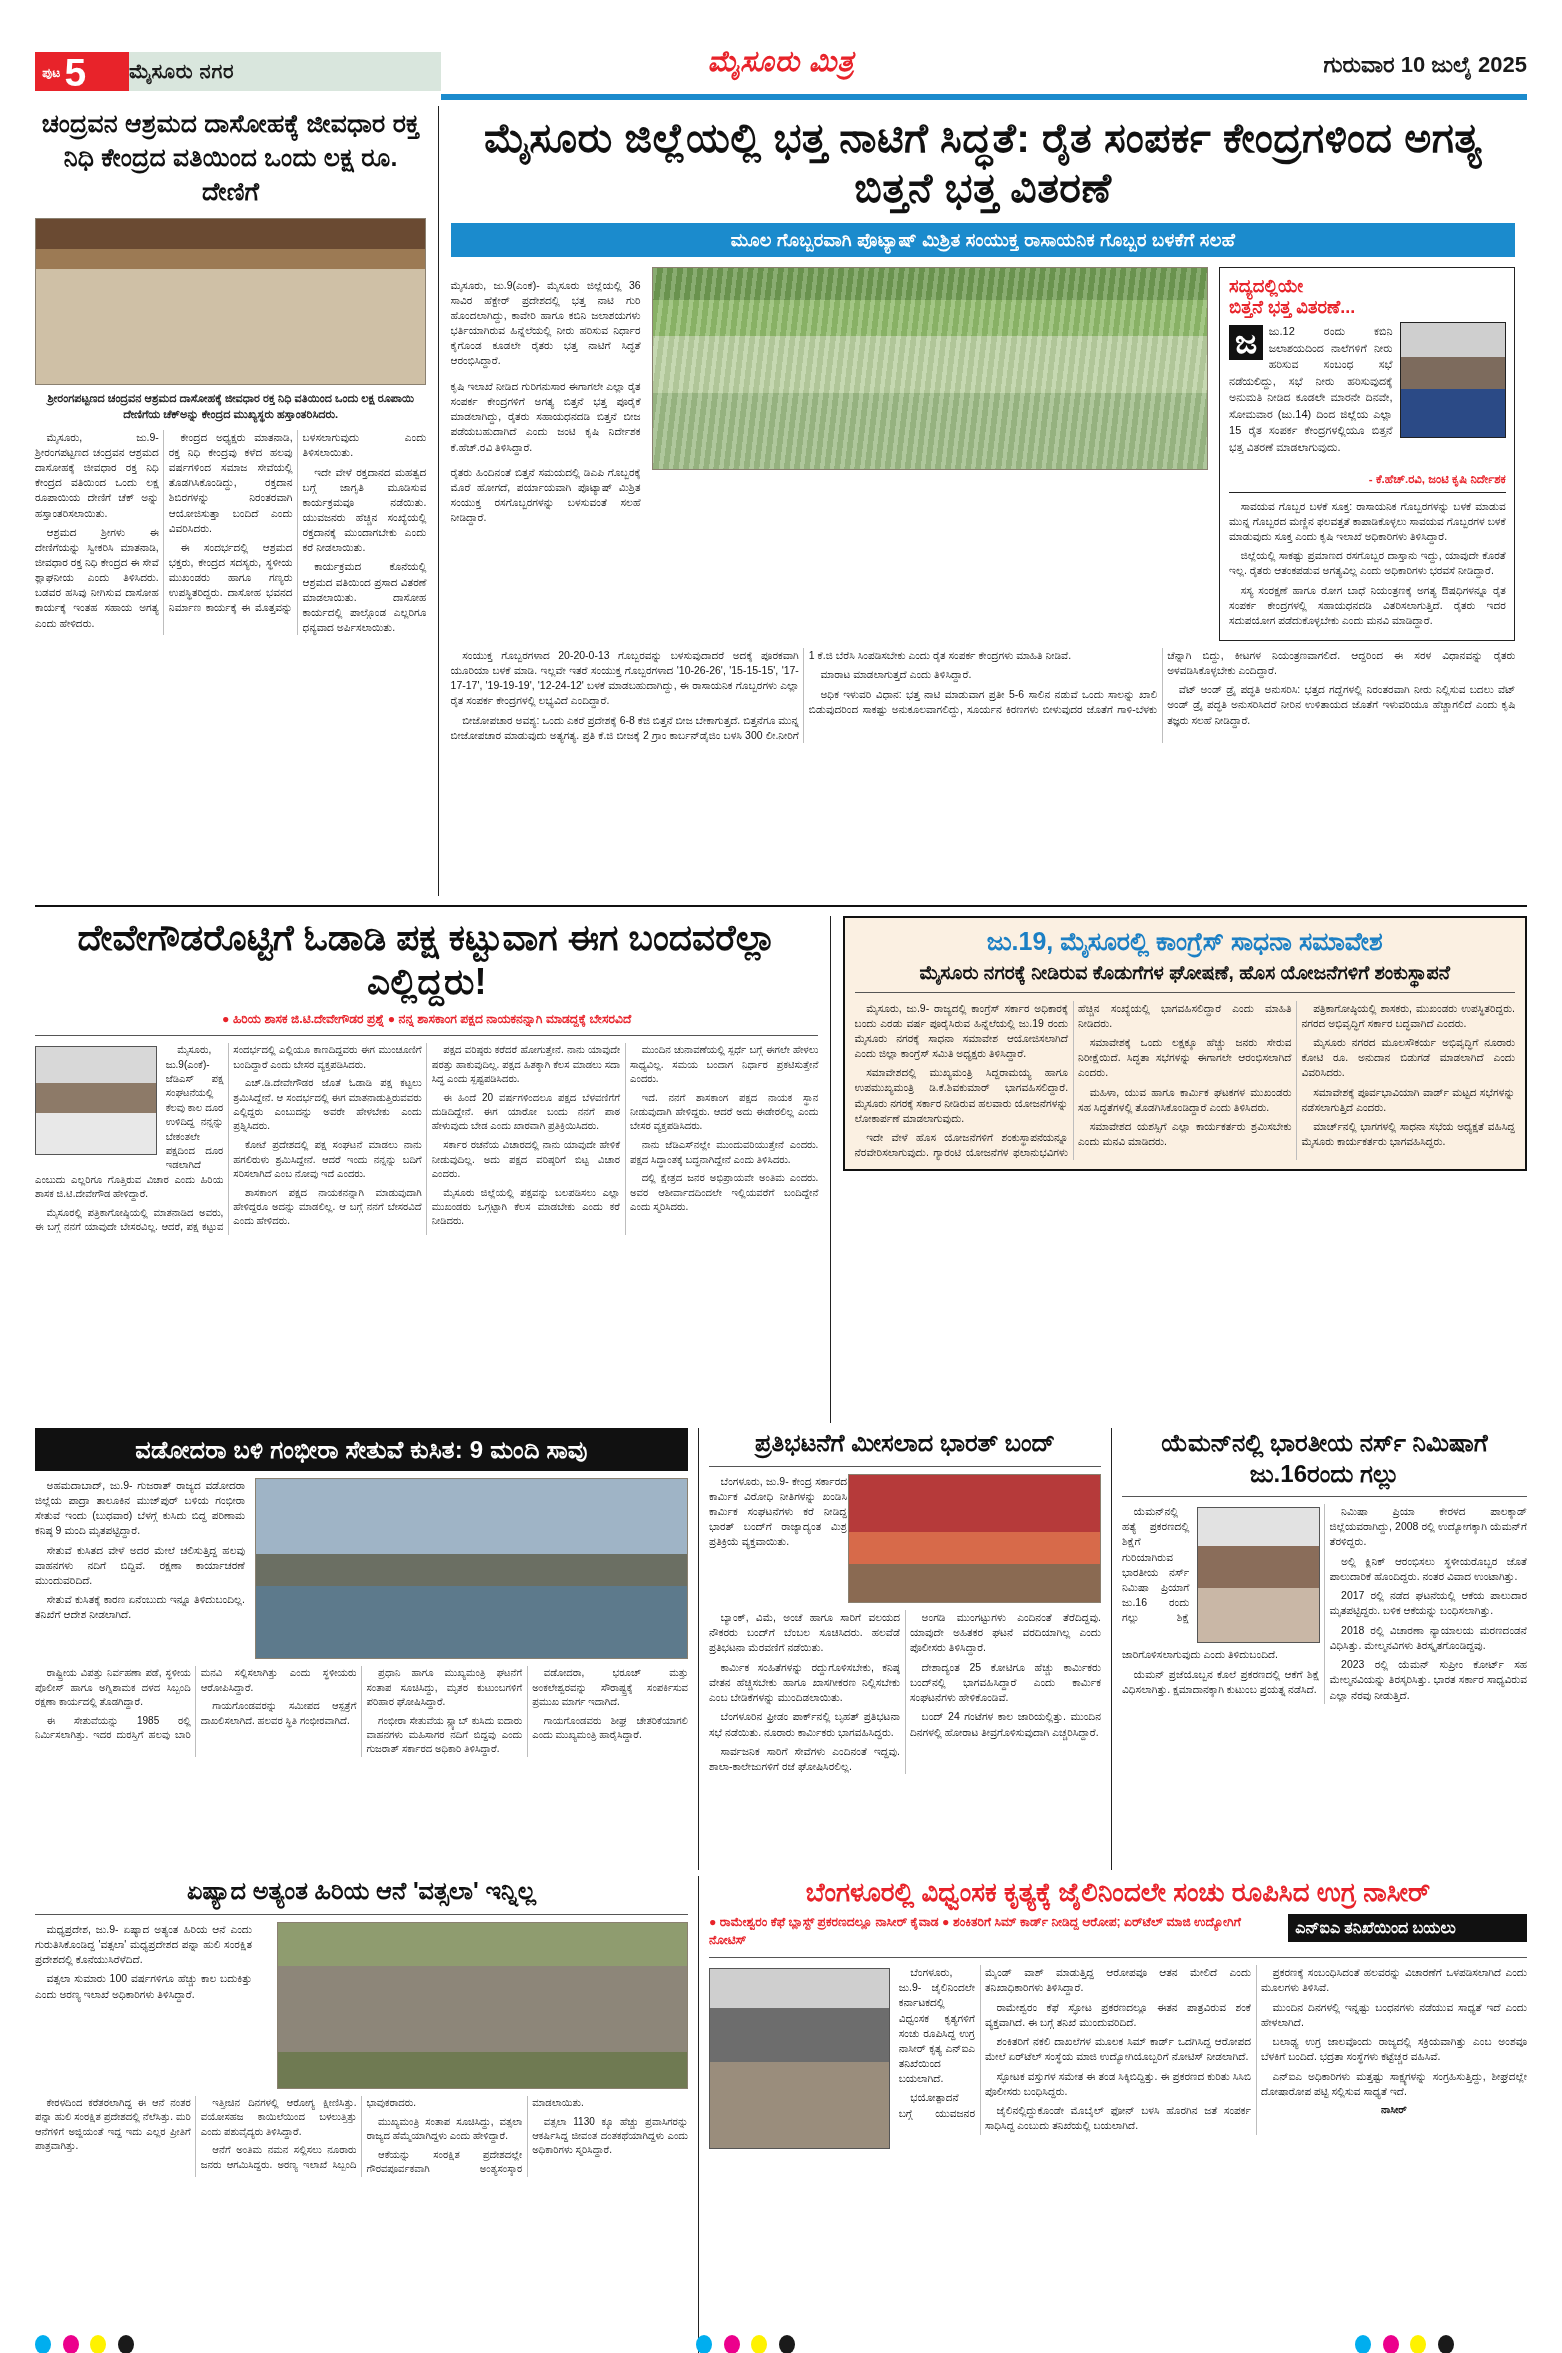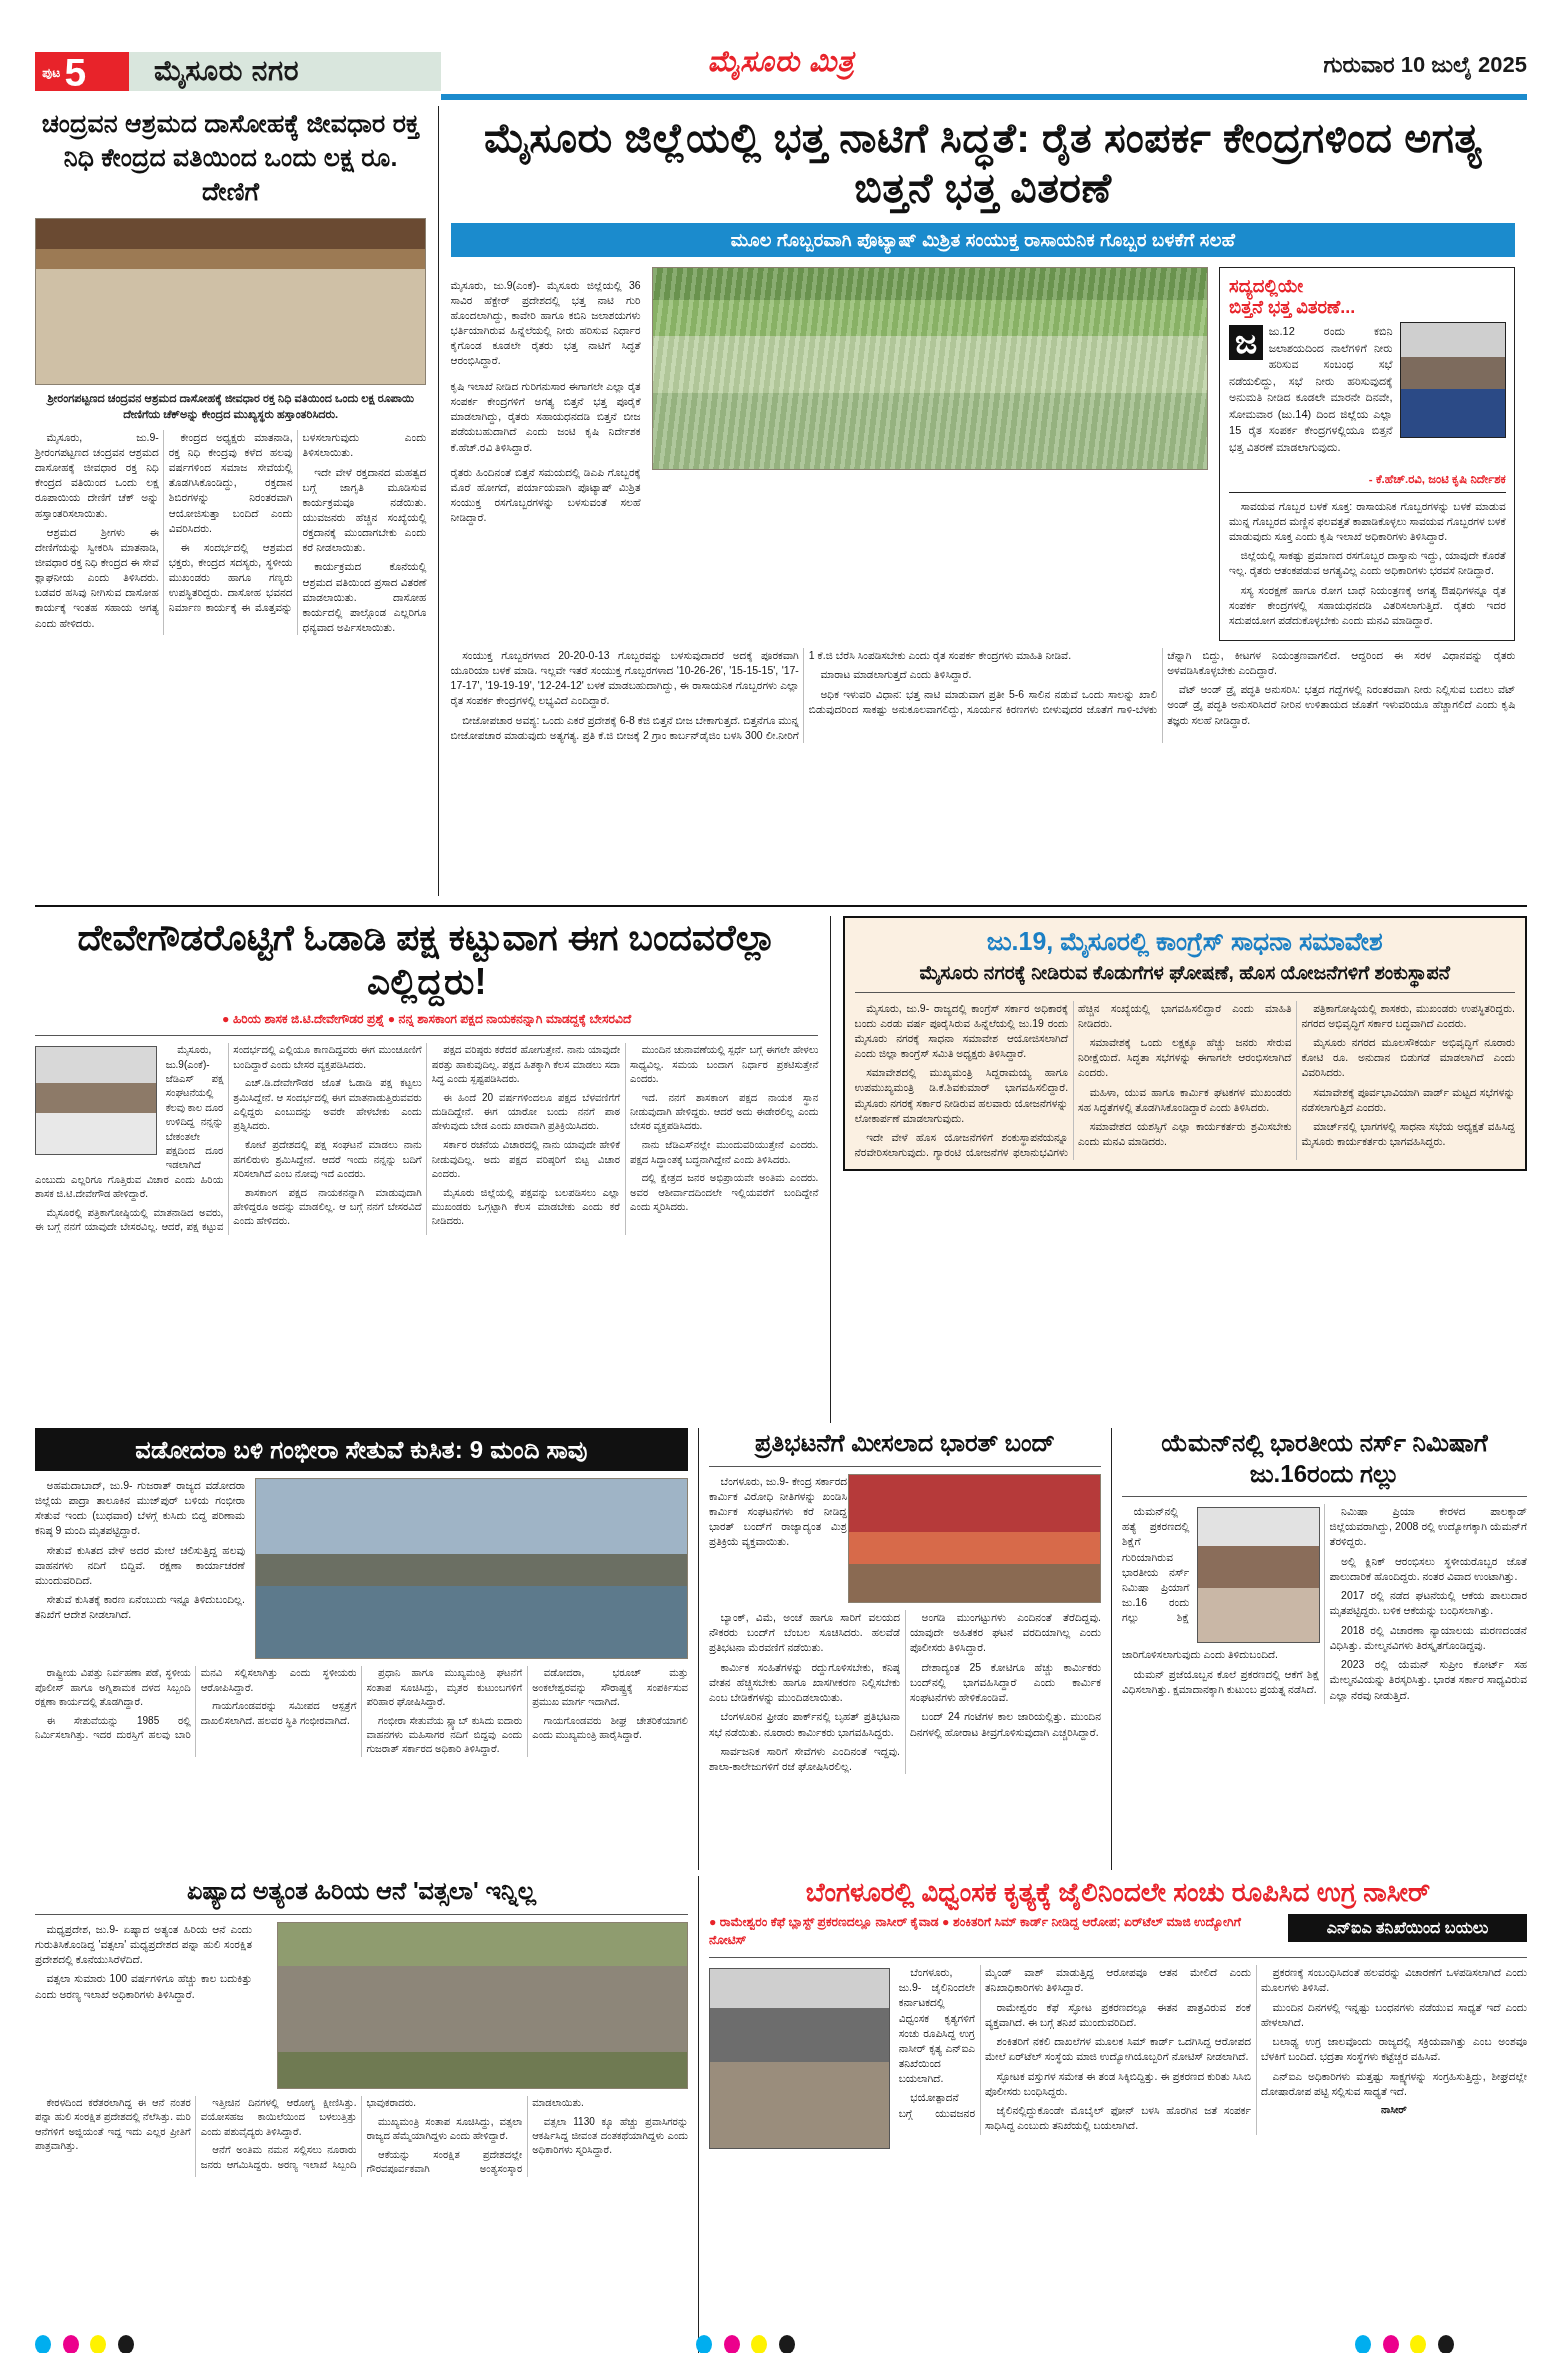--- a/index.html
+++ b/index.html
@@ -13,21 +13,21 @@
     overflow:hidden;
   }
   .page { position:absolute; left:0; top:0; width:1562px; height:2354px; padding:29px 35px 0 35px; }
 
   
   .masthead { display:flex; align-items:flex-end; height:62px; position:relative; }
   .page-flag { display:flex; align-items:stretch; height:39px; width:406px; background:#d9e6dd; }
   .page-flag-num { background:#e8232a; color:#fff; width:94px; display:flex; align-items:center; gap:4.3px; padding-left:7.2px; }
   .flag-word { font-size:12.3px; font-weight:bold; line-height:1; transform:translateY(2.2px); }
   .flag-digit { font-size:39px; font-weight:bold; line-height:1; transform:translateY(1.4px); }
-  .page-flag-section { flex:1; display:flex; align-items:center; padding-left:25px; font-size:28px; font-weight:bold; letter-spacing:0.7px; color:#1a1a1a; }
+  .page-flag-section { flex:1; display:flex; align-items:center; font-size:20px; font-weight:bold; letter-spacing:0.7px; color:#1a1a1a; }
   .masthead-logo { position:absolute; left:50%; transform:translateX(-50%); bottom:11.6px; color:#e8232a; font-size:29px; font-weight:bold; font-style:italic; letter-spacing:0.7px; white-space:nowrap; }
   .masthead-date { position:absolute; right:0; bottom:13px; font-size:22px; font-weight:bold; color:#1a1a1a; white-space:nowrap; }
 
   .rule-blue { height:6.5px; background:#1b8bcd; margin-top:2.9px; }
   .rule-blue.short { margin-left:406px; }
 
   
   .band1 { display:flex; gap:0; margin-top:5.8px; height:790px; }
   .col-left { width:404px; padding-right:11.6px; border-right:1.4px solid #222; }
   .col-mid  { flex:1; padding:0 11.6px; }
@@ -99,21 +99,21 @@
   .photo.p-protest { height:129px; background:linear-gradient(180deg,#b63a3a 0 45%,#d76a4a 45% 70%,#8a6a52 70% 100%); }
   .photo.p-nurse { width:123px; height:136px; float:right; margin:2.9px 0 4.3px 7.2px; border:0.7px solid #555;
     background:linear-gradient(180deg,#e2e2e2 0 28%,#8a6d5a 28% 60%,#c9b7a6 60% 100%); }
 
   
   .band4 { display:flex; margin-top:5.8px; height:478px; }
   .b4-a { width:664px; padding-right:10px; border-right:1.4px solid #222; }
   .b4-b { flex:1; padding-left:10px; }
   .head4-red { color:#e8232a; font-size:26px; font-weight:bold; text-align:center; line-height:1.24; }
   .bullets-red2 { color:#e8232a; font-weight:bold; font-size:12.3px; line-height:1.45; }
-  .tag-black { background:#111; color:#fff; font-weight:bold; font-size:16px; padding:5px 7.2px; text-align:center; }
+  .tag-black { background:#111; color:#fff; font-weight:bold; font-size:16px; padding:5px 7.2px; text-align:left;font-family:Liberation Serif, serif; }
   .photo.p-elephant { height:167px; background:linear-gradient(180deg,#8f9c6f 0 26%,#8d8679 26% 78%,#6f7a52 78% 100%); }
   .photo.p-nasir { width:181px; height:181px; float:left; margin:2.9px 8.7px 4.3px 0; border:0.7px solid #555;
     background:linear-gradient(180deg,#cfcfcf 0 22%,#6d6d6d 22% 52%,#9a8d7c 52% 100%); }
 
   
   .regmarks { position:absolute; bottom:19px; left:0; width:100%; }
   .reg-group { position:absolute; display:flex; gap:11.6px; }
   .reg-dot { width:16px; height:19px; border-radius:50%; }
 
   .center { text-align:center; }

